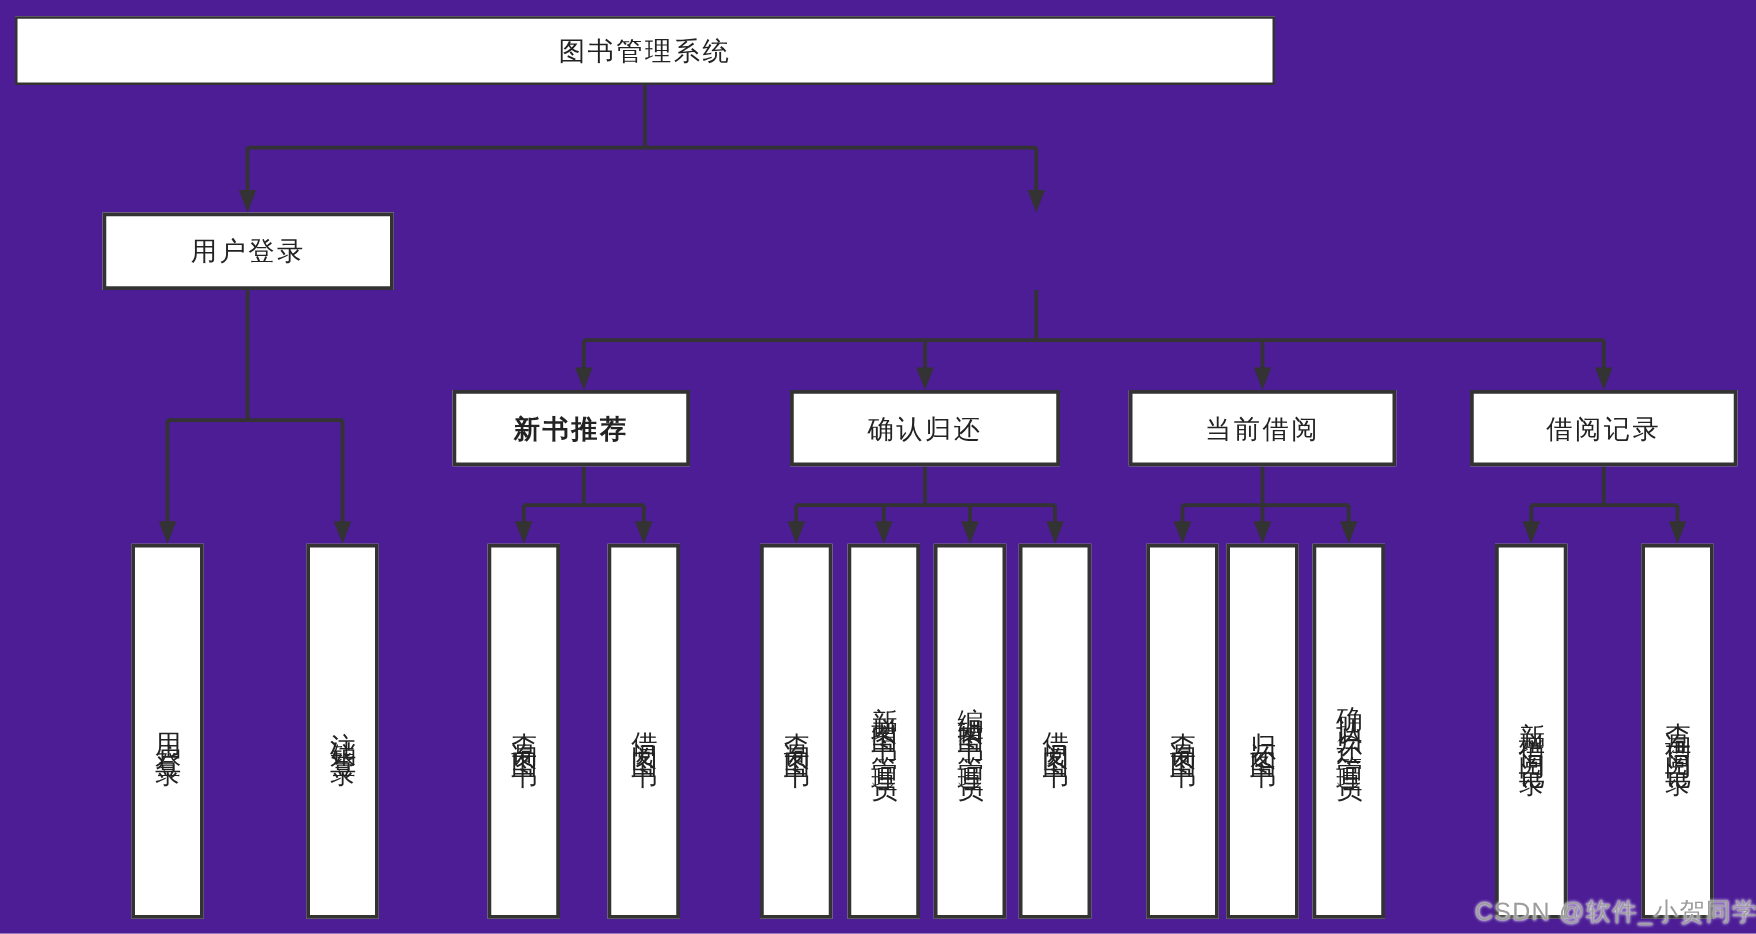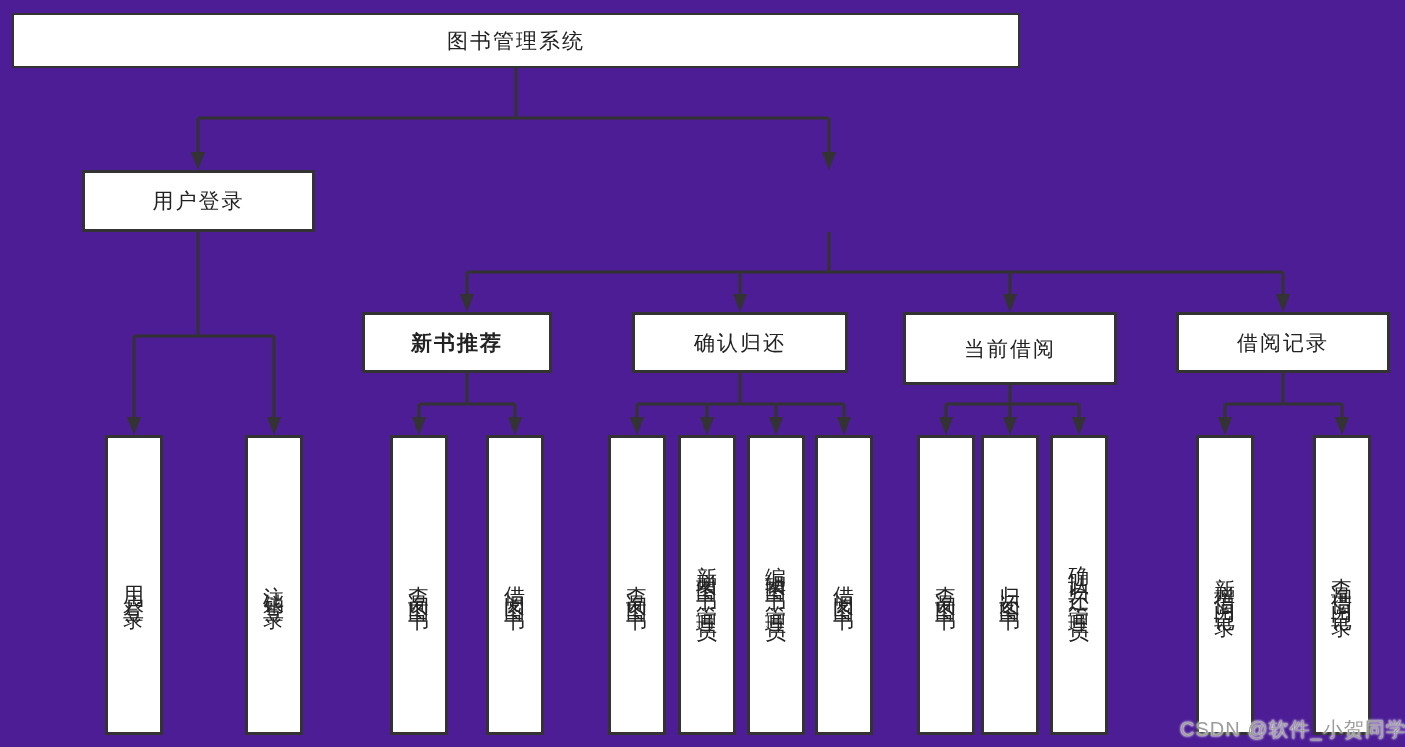--- a/index.html
+++ b/index.html
@@ -128,21 +128,21 @@
   <div class="box" style="left:82px; top:170px; width:233px; height:62px;">
     <span>用户登录</span>
   </div>
 
   <div class="box" style="left:362px; top:312px; width:190px; height:61px;font-weight:bold;">
     <span>新书推荐</span>
   </div>
   <div class="box" style="left:632px; top:312px; width:216px; height:61px;">
     <span>确认归还</span>
   </div>
-  <div class="box" style="left:903px; top:312px; width:214px; height:73px;font-family:Liberation Mono, monospace;">
+  <div class="box" style="left:903px; top:312px; width:214px; height:61px;font-family:Liberation Mono, monospace;">
     <span>当前借阅</span>
   </div>
   <div class="box" style="left:1176px; top:312px; width:214px; height:61px;">
     <span>借阅记录</span>
   </div>
 
   <div class="vbox" style="left:105px; top:435px; width:58px; height:300px;">
     <span class="vtext">用户登录</span>
   </div>
   <div class="vbox" style="left:245px; top:435px; width:58px; height:300px;">

